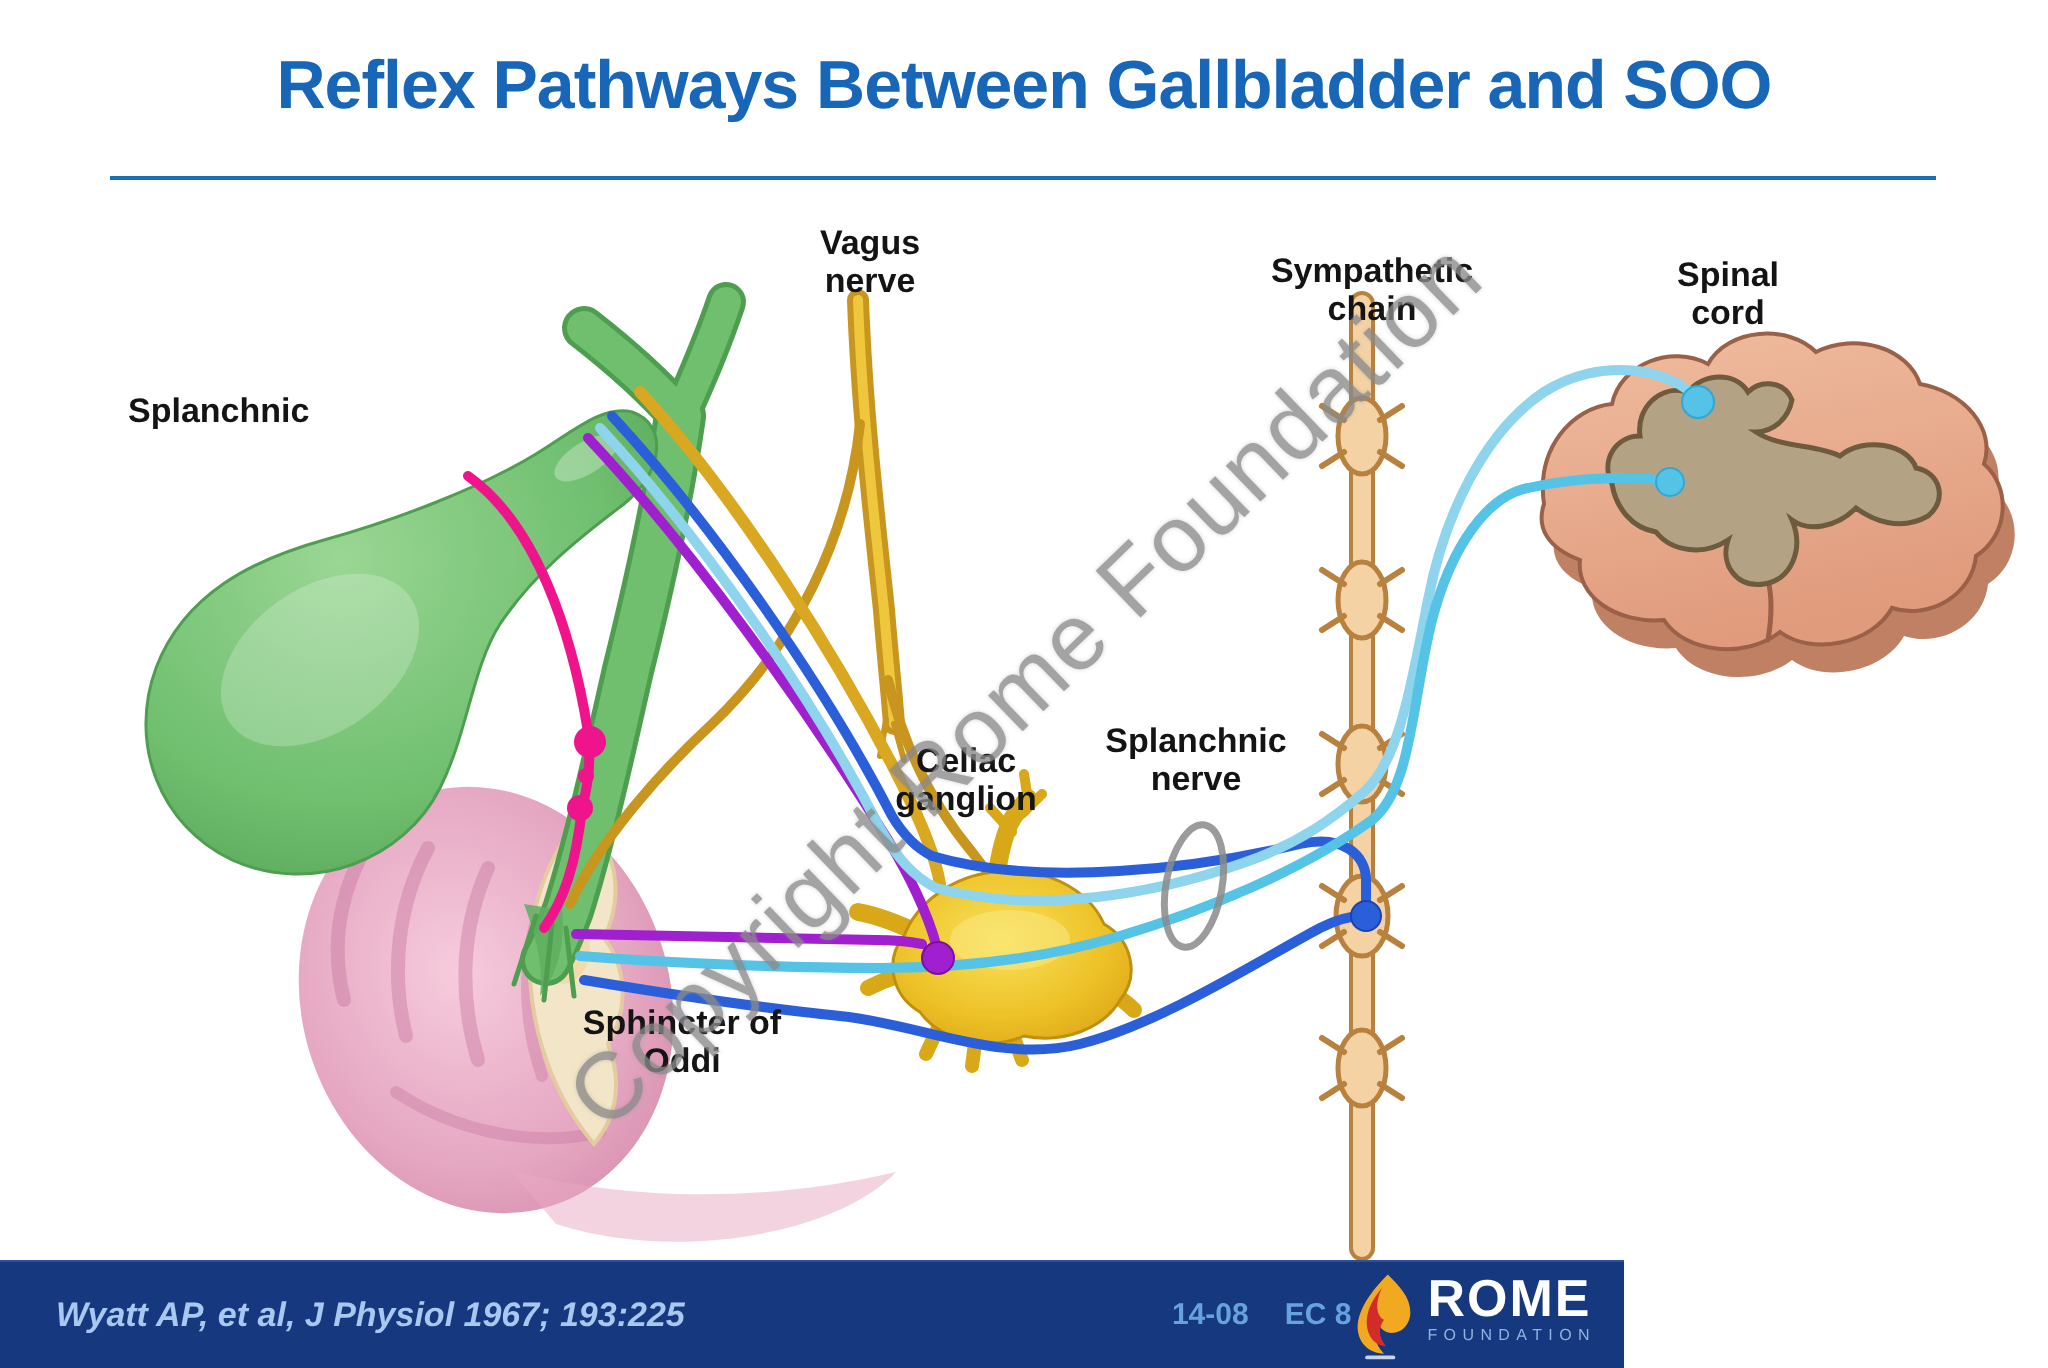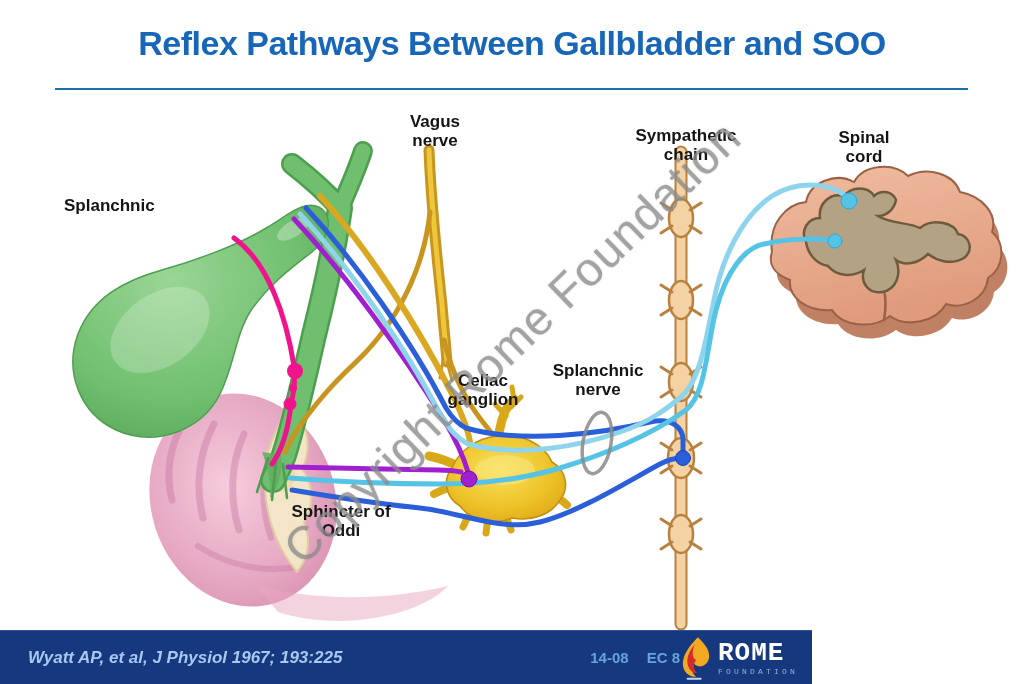--- a/index.html
+++ b/index.html
@@ -32,21 +32,21 @@
   }
   .footer{
     position:absolute;left:0;bottom:0;width:812px;height:54px;background:var(--footer-bg);
     border-top:1px solid #2d4f9e;display:flex;align-items:center;box-sizing:border-box;
   }
   .citation{margin-left:28px;font-size:17px;font-weight:bold;font-style:italic;color:var(--citation-text);}
   .footer-right{margin-left:auto;display:flex;align-items:center;}
   .code{font-size:15px;font-weight:bold;color:var(--code-text);}
   .code.num{margin-right:18px;}
   .code.ec{}
-  .logo{display:flex;align-items:center;margin-right:14px;font-family:Liberation Mono, monospace;}
+  .logo{display:flex;margin-right:14px;}
   .flame{margin-right:6px;}
   .logo-text{display:flex;flex-direction:column;line-height:1;}
   .logo-name{font-size:26px;font-weight:bold;color:var(--logo-white);letter-spacing:1px;}
   .logo-sub{font-size:8px;letter-spacing:3.2px;color:var(--logo-sub);margin-top:2px;}
 </style>
 </head>
 <body>
 
 <div class="slide">
 

